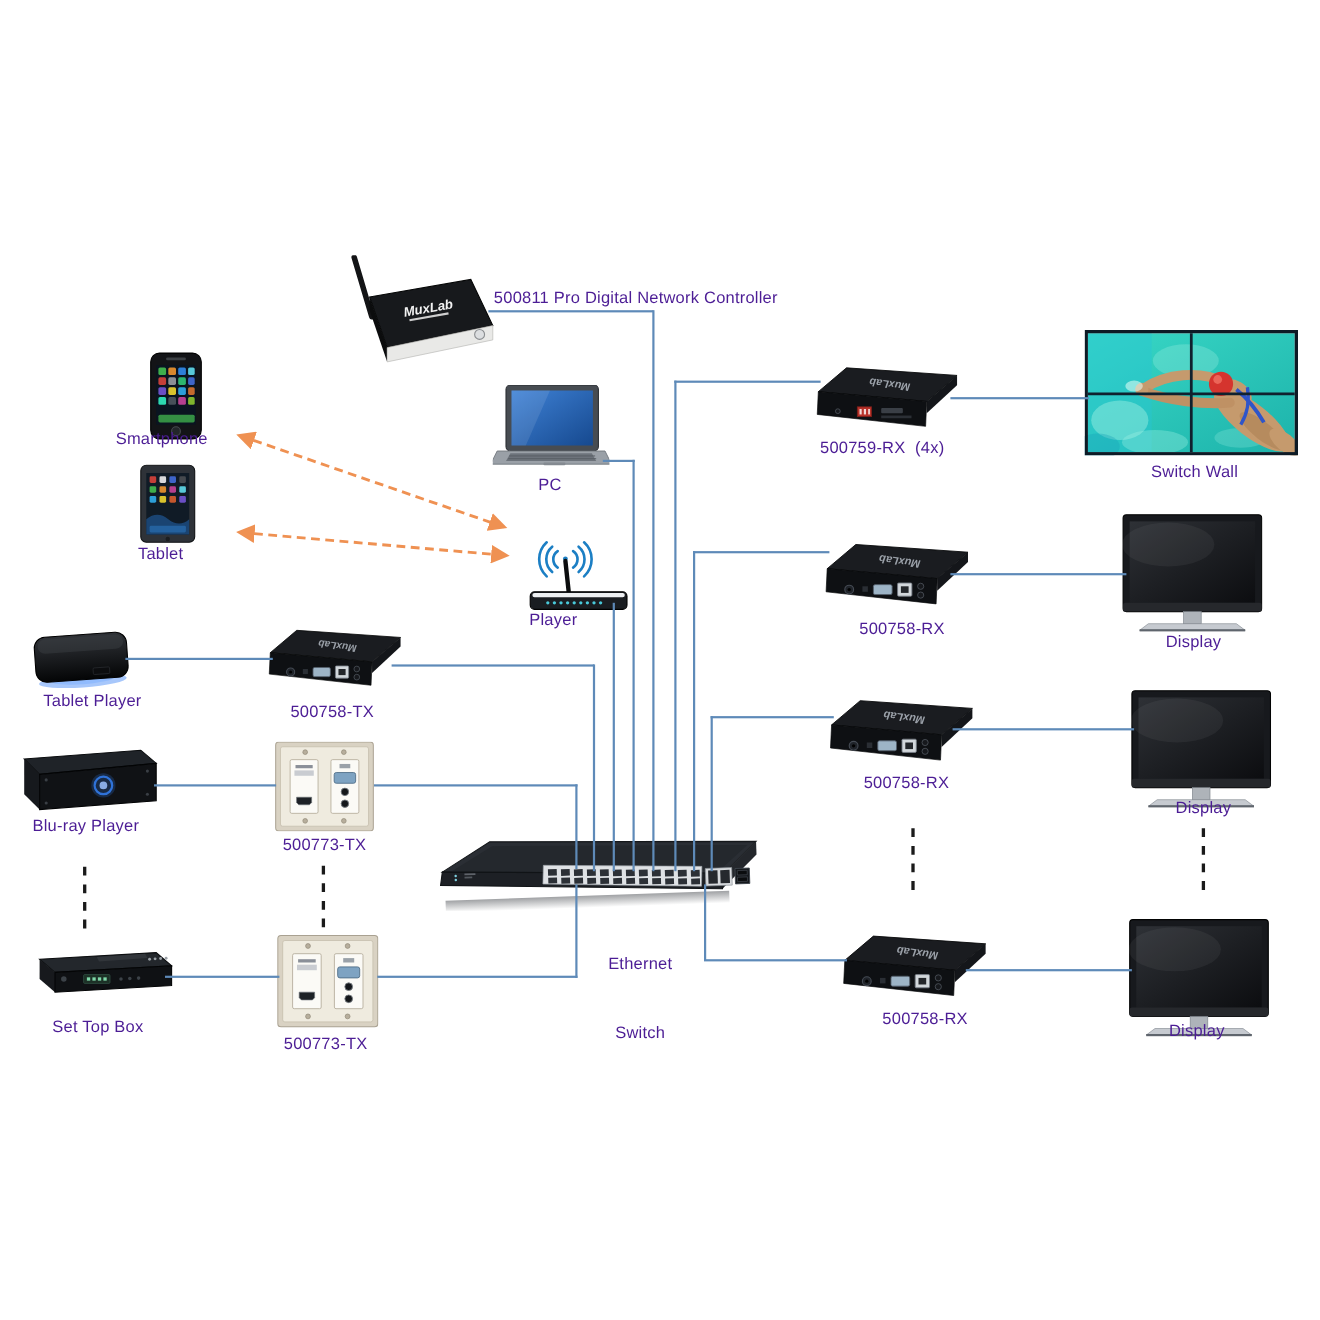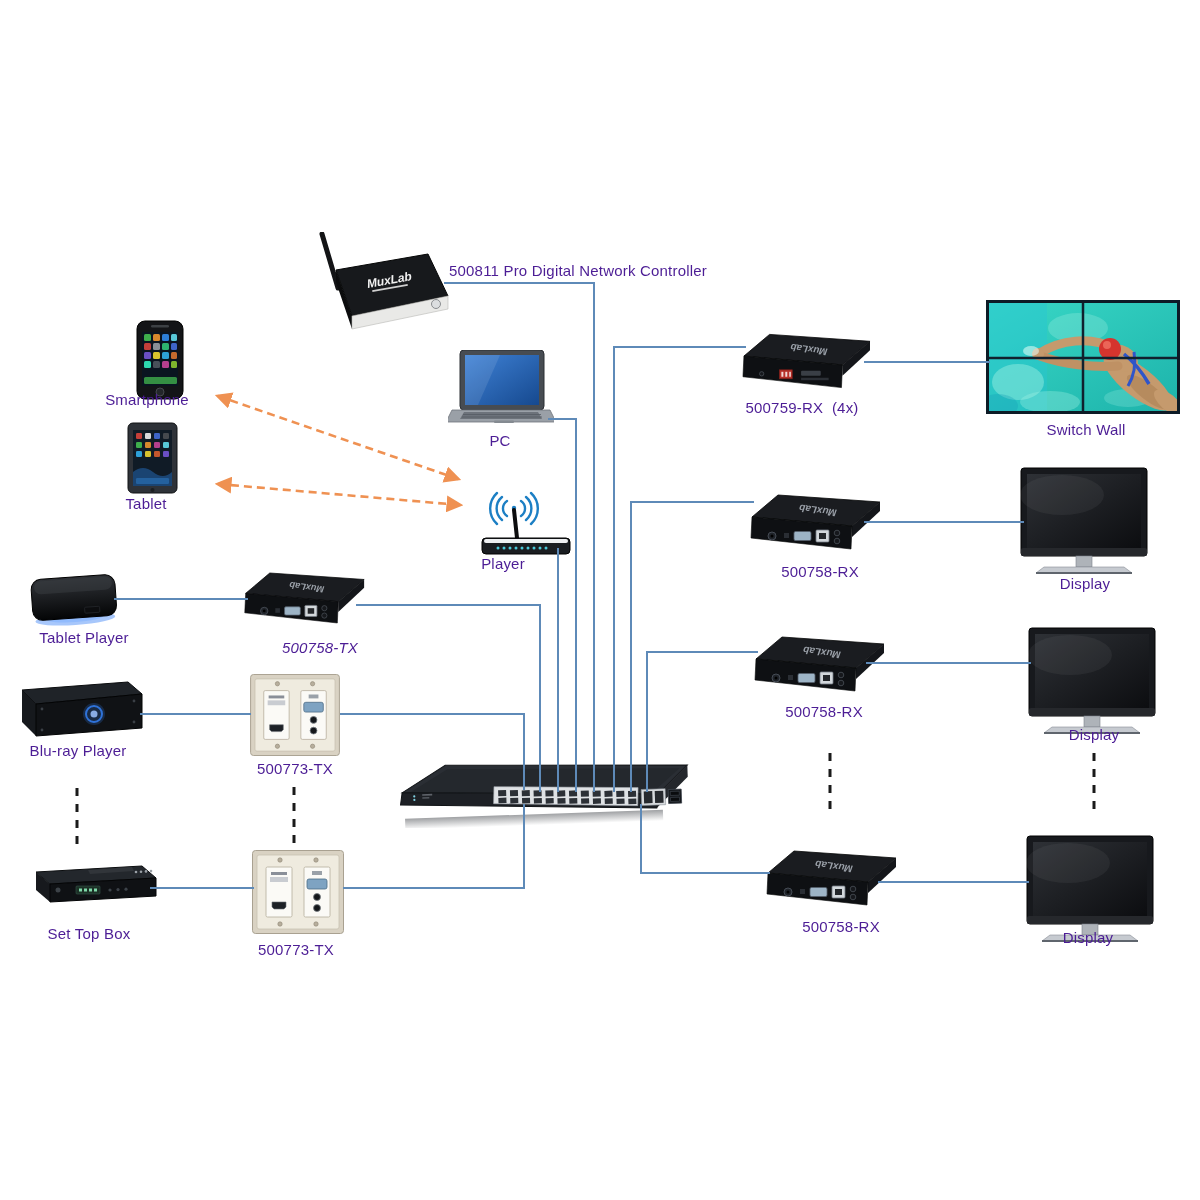--- a/index.html
+++ b/index.html
@@ -397,25 +397,29 @@
       <use href="#sym-display"></use>
     </svg>
 
   <div class="lblwrap">
     <div class="lbl" style="left:578px;top:262px;">500811 Pro Digital Network Controller</div>
     <div class="lbl" style="left:147px;top:391px;">Smartphone</div>
     <div class="lbl" style="left:146px;top:495px;text-align:right;">Tablet</div>
     <div class="lbl" style="left:500px;top:432px;">PC</div>
     <div class="lbl" style="left:503px;top:555px;">Player</div>
     <div class="lbl" style="left:84px;top:629px;">Tablet Player</div>
-    <div class="lbl" style="left:320px;top:639px;font-style:italic;">500758-TX</div>
+    <div class="lbl" style="left:302px;top:639px;">500758-TX</div>
     <div class="lbl" style="left:78px;top:742px;">Blu-ray Player</div>
     <div class="lbl" style="left:295px;top:760px;">500773-TX</div>
     <div class="lbl" style="left:89px;top:925px;">Set Top Box</div>
     <div class="lbl" style="left:296px;top:941px;">500773-TX</div>
+    <div class="lbl lbl2" style="left:582px;top:824px;">
+      <div>Ethernet</div>
+      <div>Switch</div>
+    </div>
     <div class="lbl" style="left:802px;top:399px;">500759-RX  (4x)</div>
     <div class="lbl" style="left:1086px;top:421px;">Switch Wall</div>
     <div class="lbl" style="left:820px;top:563px;">500758-RX</div>
     <div class="lbl" style="left:1085px;top:575px;">Display</div>
     <div class="lbl" style="left:824px;top:703px;">500758-RX</div>
     <div class="lbl" style="left:1094px;top:726px;">Display</div>
     <div class="lbl" style="left:841px;top:918px;">500758-RX</div>
     <div class="lbl" style="left:1088px;top:929px;">Display</div>
   </div>
 

